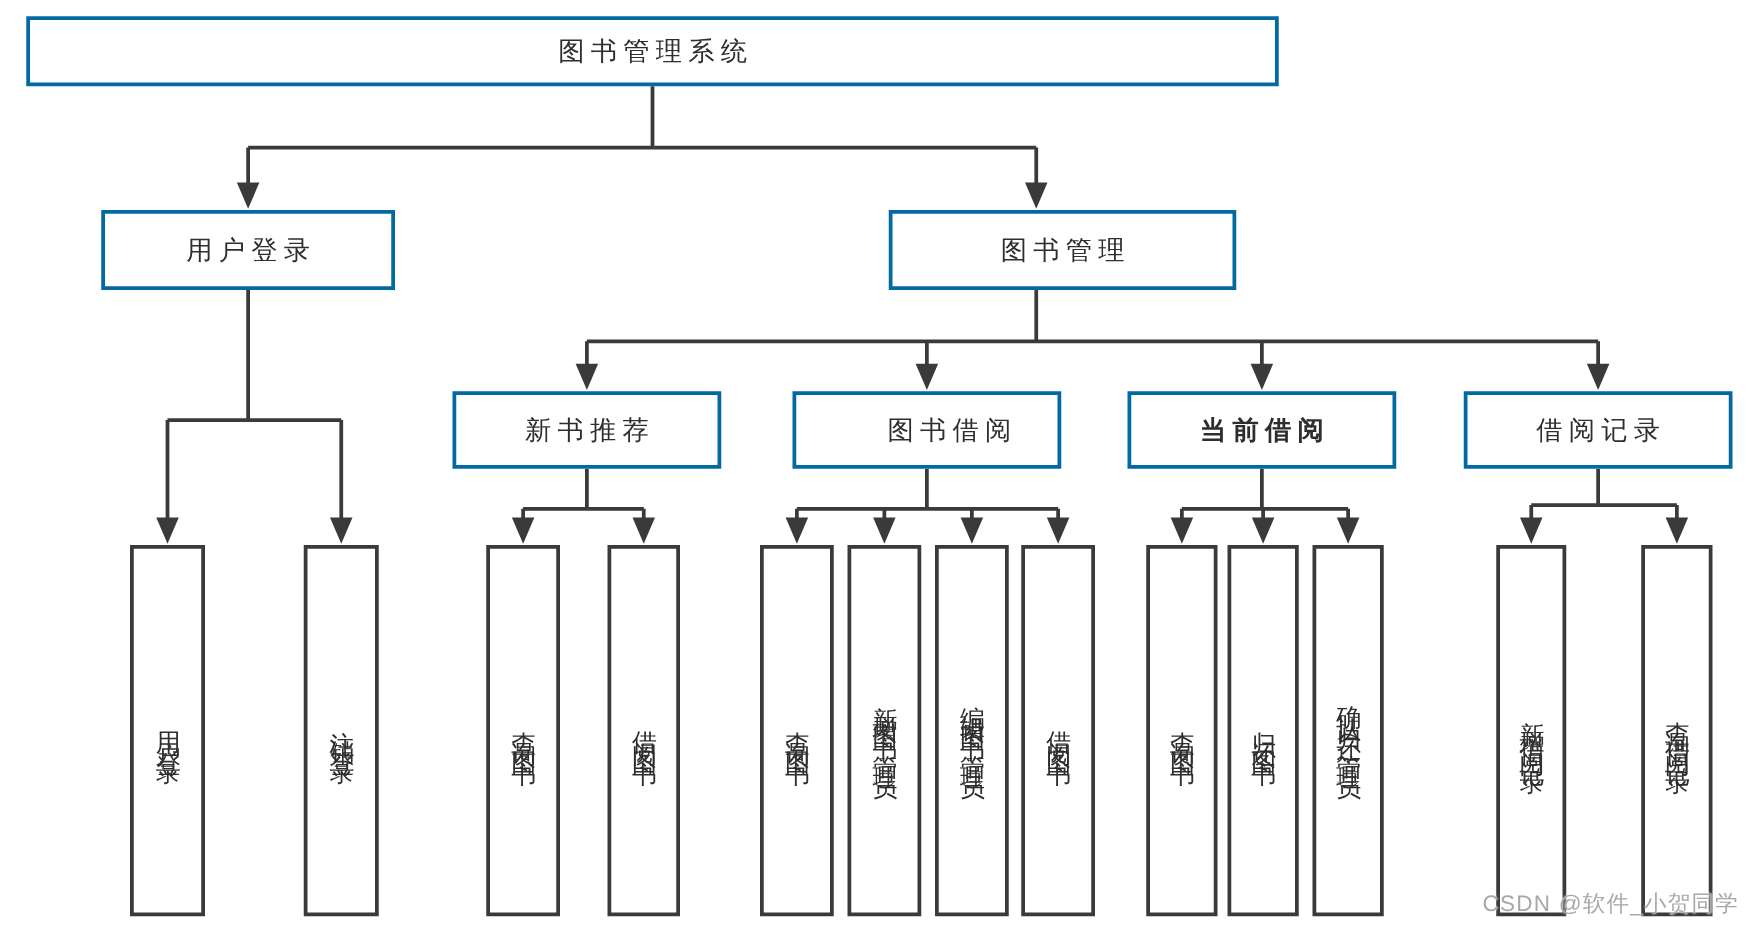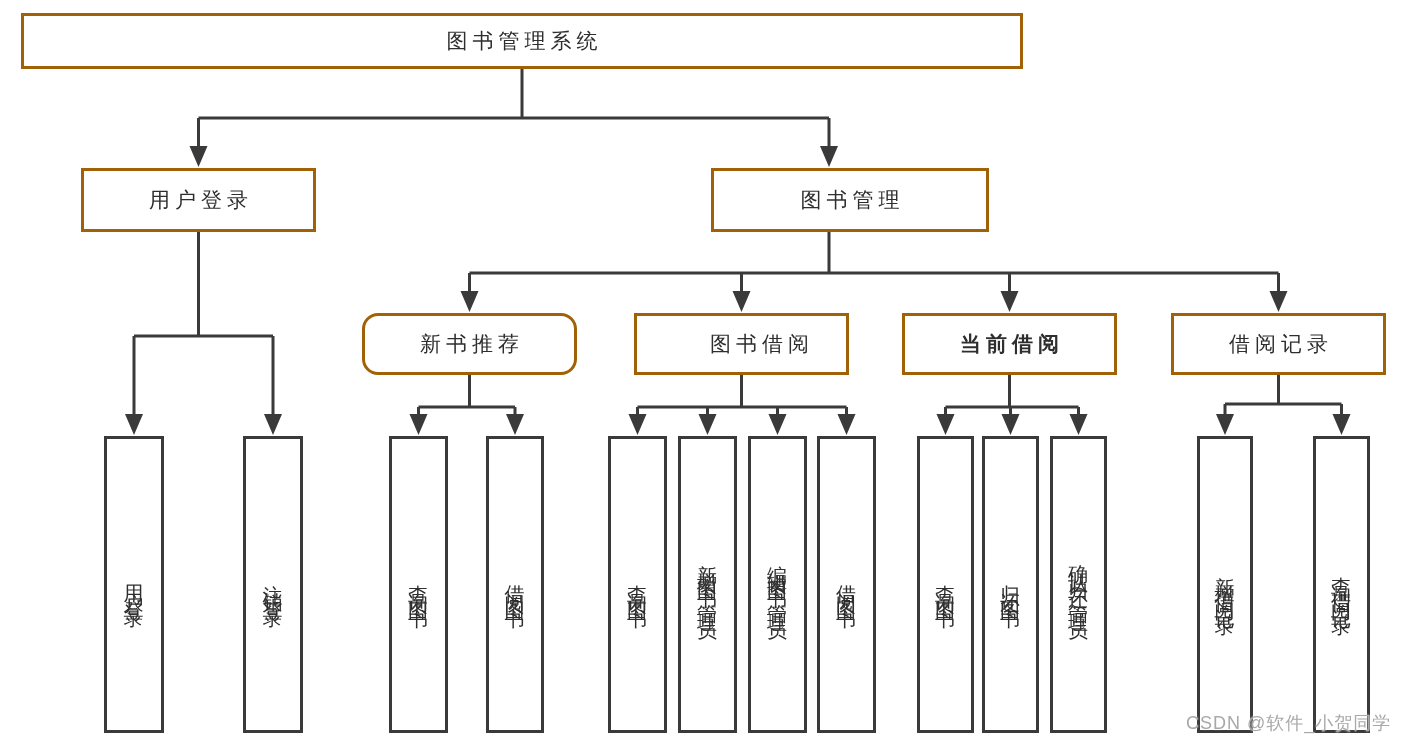--- a/index.html
+++ b/index.html
@@ -8,21 +8,21 @@
     width:1405px;height:747px;
     background:#ffffff;
     font-family:"Liberation Sans","DejaVu Sans",sans-serif;
     color:#2e2e2e;
     overflow:hidden;
   }
   #connectors{position:absolute;left:0;top:0;width:1405px;height:747px;}
   .hbox{
     position:absolute;
     box-sizing:border-box;
-    border:3px solid #a16207;
+    border:3px solid #0369a1;
     background:#ffffff;
     display:flex;align-items:center;justify-content:center;
     font-size:21px;letter-spacing:5px;text-indent:5px;
     white-space:nowrap;
   }
   .vbox{
     position:absolute;
     box-sizing:border-box;
     top:436px;height:297px;
     border:3px solid #3a3a3a;
@@ -103,21 +103,21 @@
       M1069.5 414 L1087.5 414 L1078.5 435 Z
       M1216 414 L1234 414 L1225 435 Z
       M1332.5 414 L1350.5 414 L1341.5 435 Z"></path>
   </svg>
 
   <div class="hbox" style="left:21px;top:13px;width:1002px;height:56px;">图书管理系统</div>
 
   <div class="hbox" style="left:81px;top:168px;width:235px;height:64px;">用户登录</div>
   <div class="hbox" style="left:711px;top:168px;width:278px;height:64px;">图书管理</div>
 
-  <div class="hbox" style="left:362px;top:313px;width:215px;height:62px;border-radius:16px;">新书推荐</div>
+  <div class="hbox" style="left:362px;top:313px;width:215px;height:62px;">新书推荐</div>
   <div class="hbox" style="left:634px;top:313px;width:215px;height:62px;padding-left:36px;">图书借阅</div>
   <div class="hbox" style="left:902px;top:313px;width:215px;height:62px;font-weight:bold;">当前借阅</div>
   <div class="hbox" style="left:1171px;top:313px;width:215px;height:62px;">借阅记录</div>
 
   <div class="vbox" style="left:104px;width:60px;">用户登录</div>
   <div class="vbox" style="left:243px;width:60px;">注销登录</div>
 
   <div class="vbox" style="left:389px;width:59px;">查询图书</div>
   <div class="vbox" style="left:486px;width:58px;">借阅图书</div>
 

